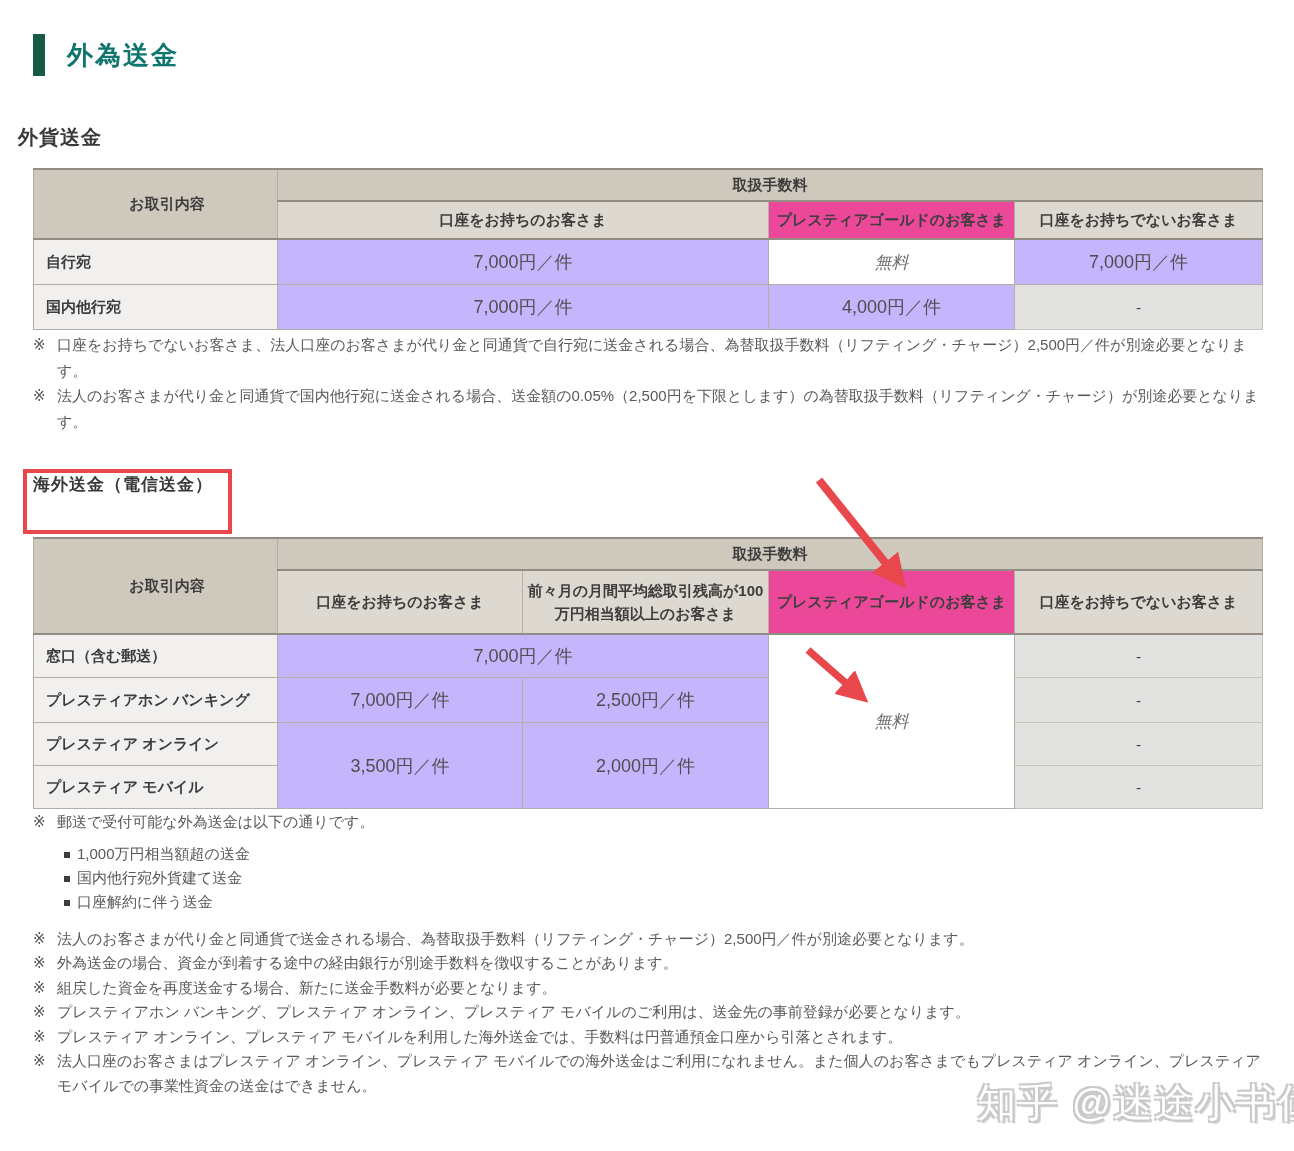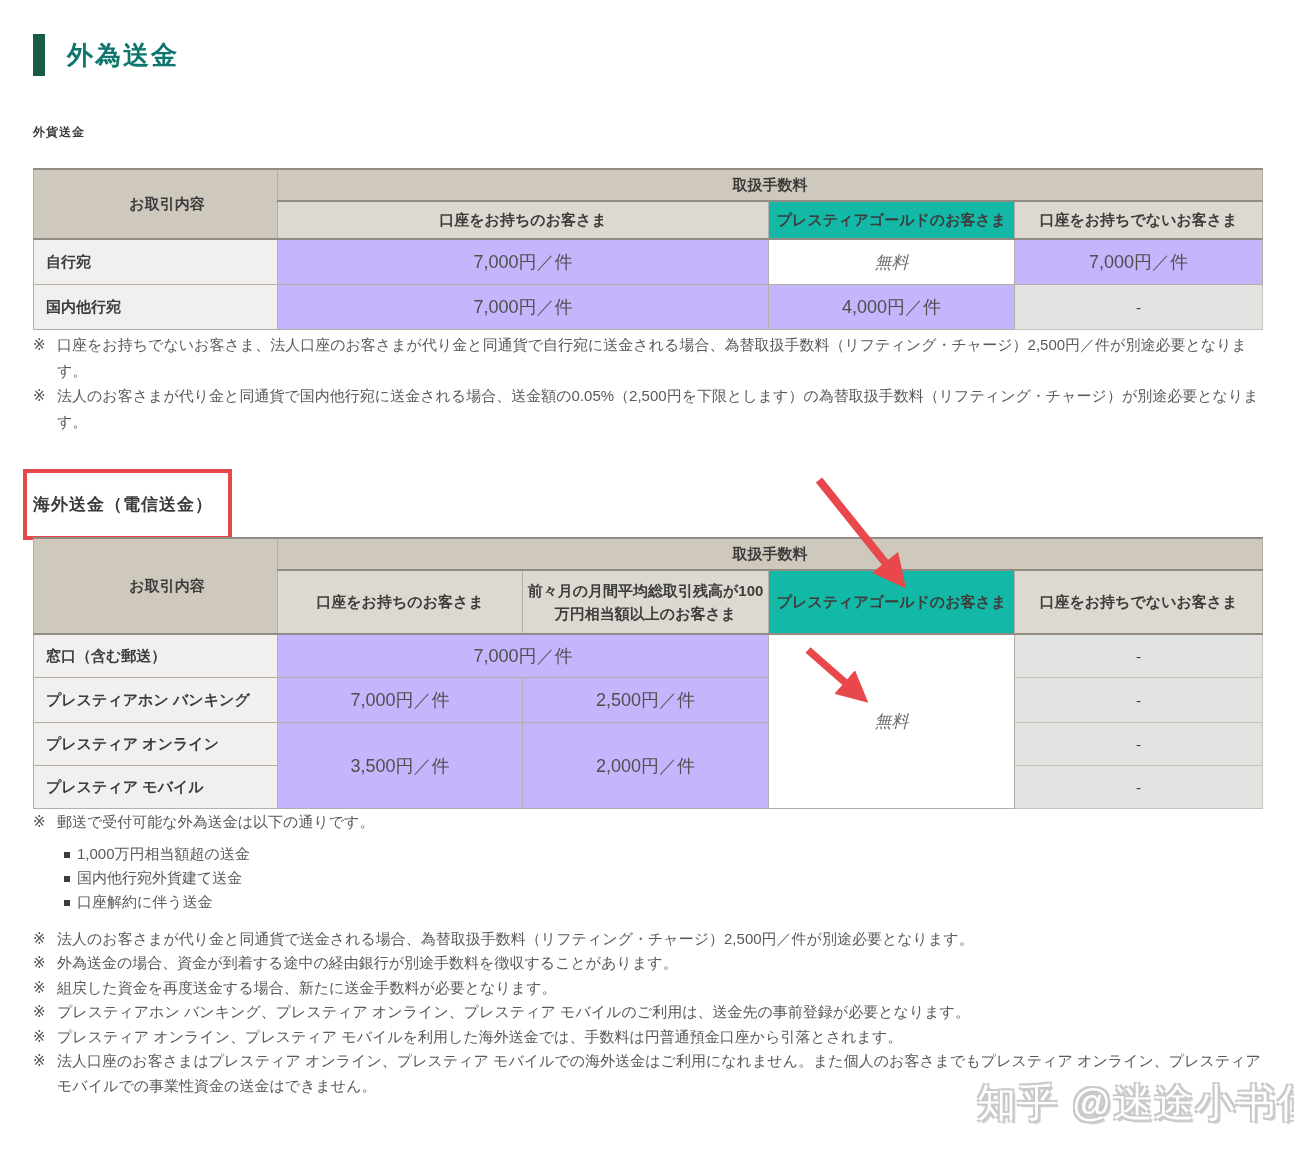--- a/index.html
+++ b/index.html
@@ -12,29 +12,29 @@
     color: #3d3d3d;
     overflow: hidden;
   }
 
   
   .title-block { position:absolute; left:33px; top:34px; display:flex; align-items:center; }
   .title-bar { width:12px; height:42px; background:#175c42; margin-right:22px; }
   .title-text { font-size:26px; font-weight:bold; color:#0f766e; letter-spacing:2px; }
 
   
-  .sec-heading { position:absolute; left:33px; font-size:12px; font-weight:bold; color:#3a3a3a; letter-spacing:1px;text-align:center; }
+  .sec-heading { position:absolute; left:18px; font-size:20px; font-weight:bold; color:#3a3a3a; letter-spacing:1px;text-align:center; }
   .sec1-heading { top:124px; }
 
   .sec2-box {
     position:absolute; left:23px; top:469px;
     width:195px; height:50px;
     border:4px solid #e8474b;
-    display:flex; align-items:center;
-    padding:6px 0 7px 6px;
+    display:flex; align-items:flex-start;
+    padding:0 0 7px 6px;
     box-sizing:content-box;
   }
   .sec2-box .sec2-text { font-size:17px; font-weight:bold; color:#3a3a3a; letter-spacing:1px; }
 
   
   table.fee-table {
     position:absolute; left:33px;
     border-collapse:collapse;
     table-layout:fixed;
     width:1229px;
@@ -44,21 +44,21 @@
   table.t2 { top:537px; }
   .fee-table th, .fee-table td {
     border:1px solid #b3aea6;
     padding:2px 4px;
     text-align:center;
     vertical-align:middle;
     overflow:hidden;
   }
   .fee-table th { font-weight:bold; color:#3d3d3d; background:#ddd9d1; }
   th.head-dark { background:#cfc8bd; }
-  th.head-gold { background:#14b8a6; }
+  th.head-gold { background:#ec4899; }
   tr.hrow1 th { height:26px; border-top:2px solid #918c84; border-bottom:2px solid #918c84; }
   .t1 tr.hrow2 th { height:32px; border-bottom:2px solid #918c84; }
   .t2 tr.hrow2 th { height:58px; border-bottom:2px solid #918c84; line-height:1.55; }
   th.col-transaction { border-bottom:2px solid #918c84;padding-left:27px; }
 
   .fee-table td { height:40px; color:#4e4e4e; }
   .t2 td { height:38px; }
   td.row-label {
     background:#f1f0ee; text-align:left; font-weight:bold;
     color:#3d3d3d; padding-left:12px; font-size:15px;

